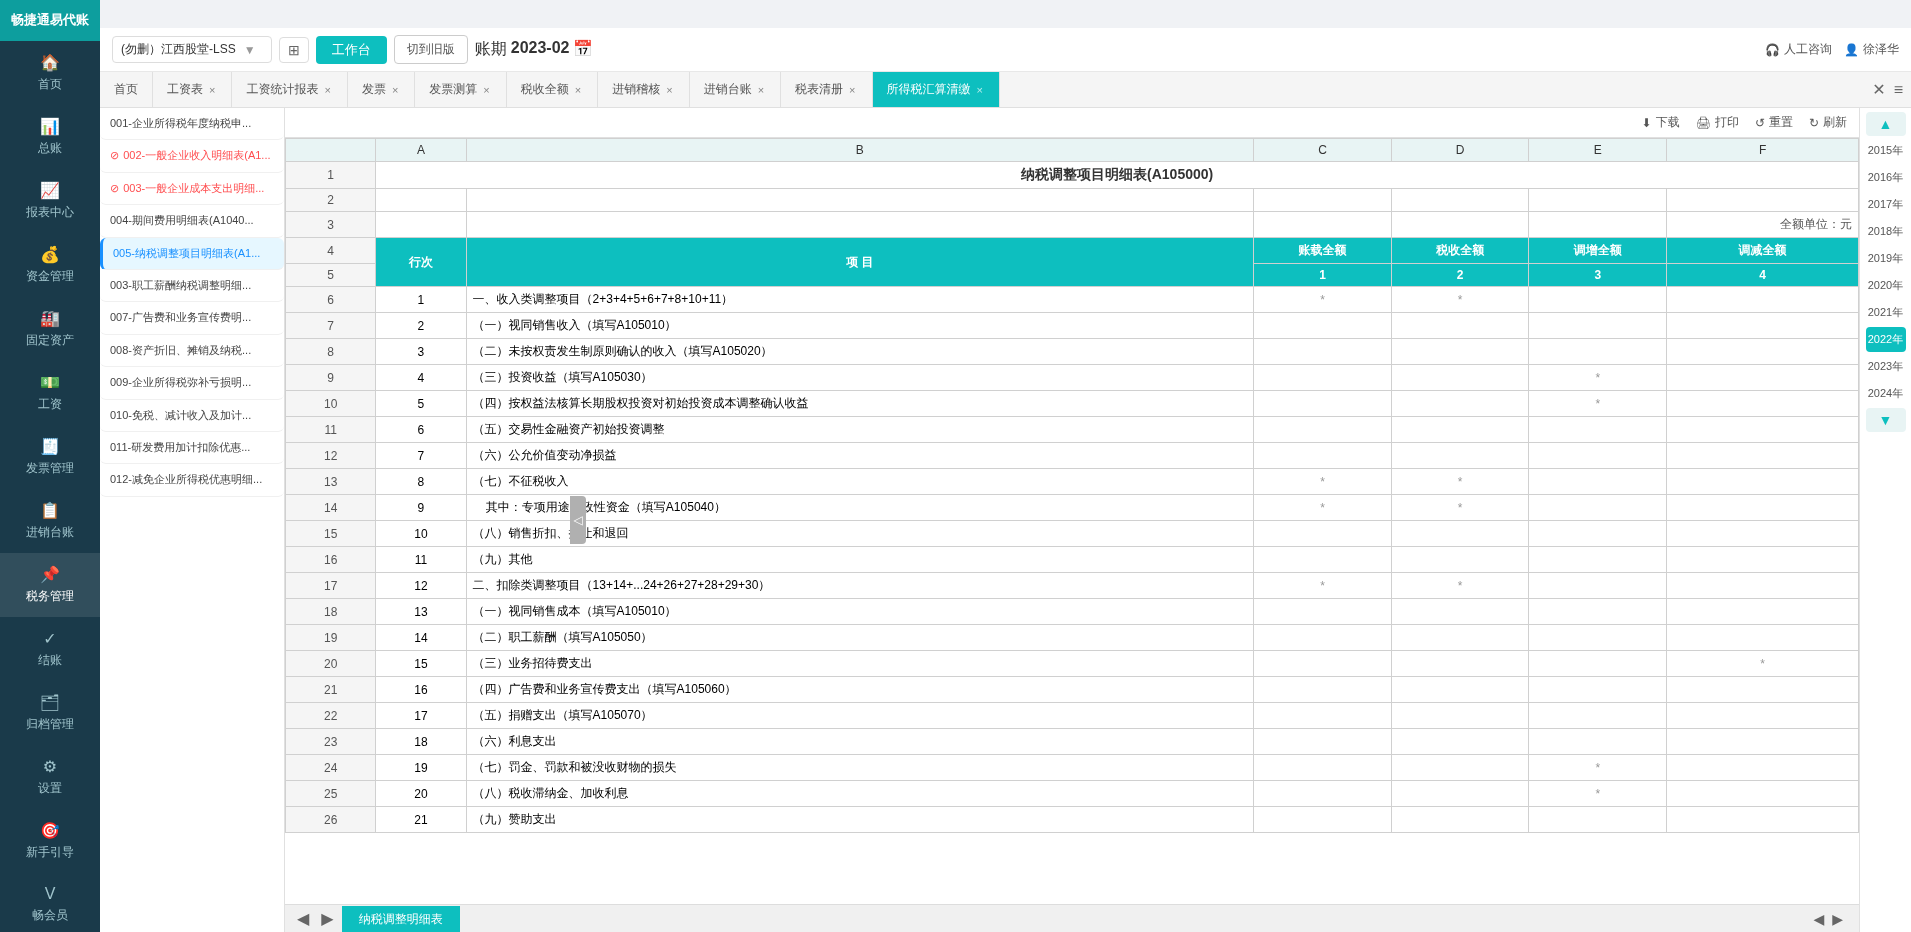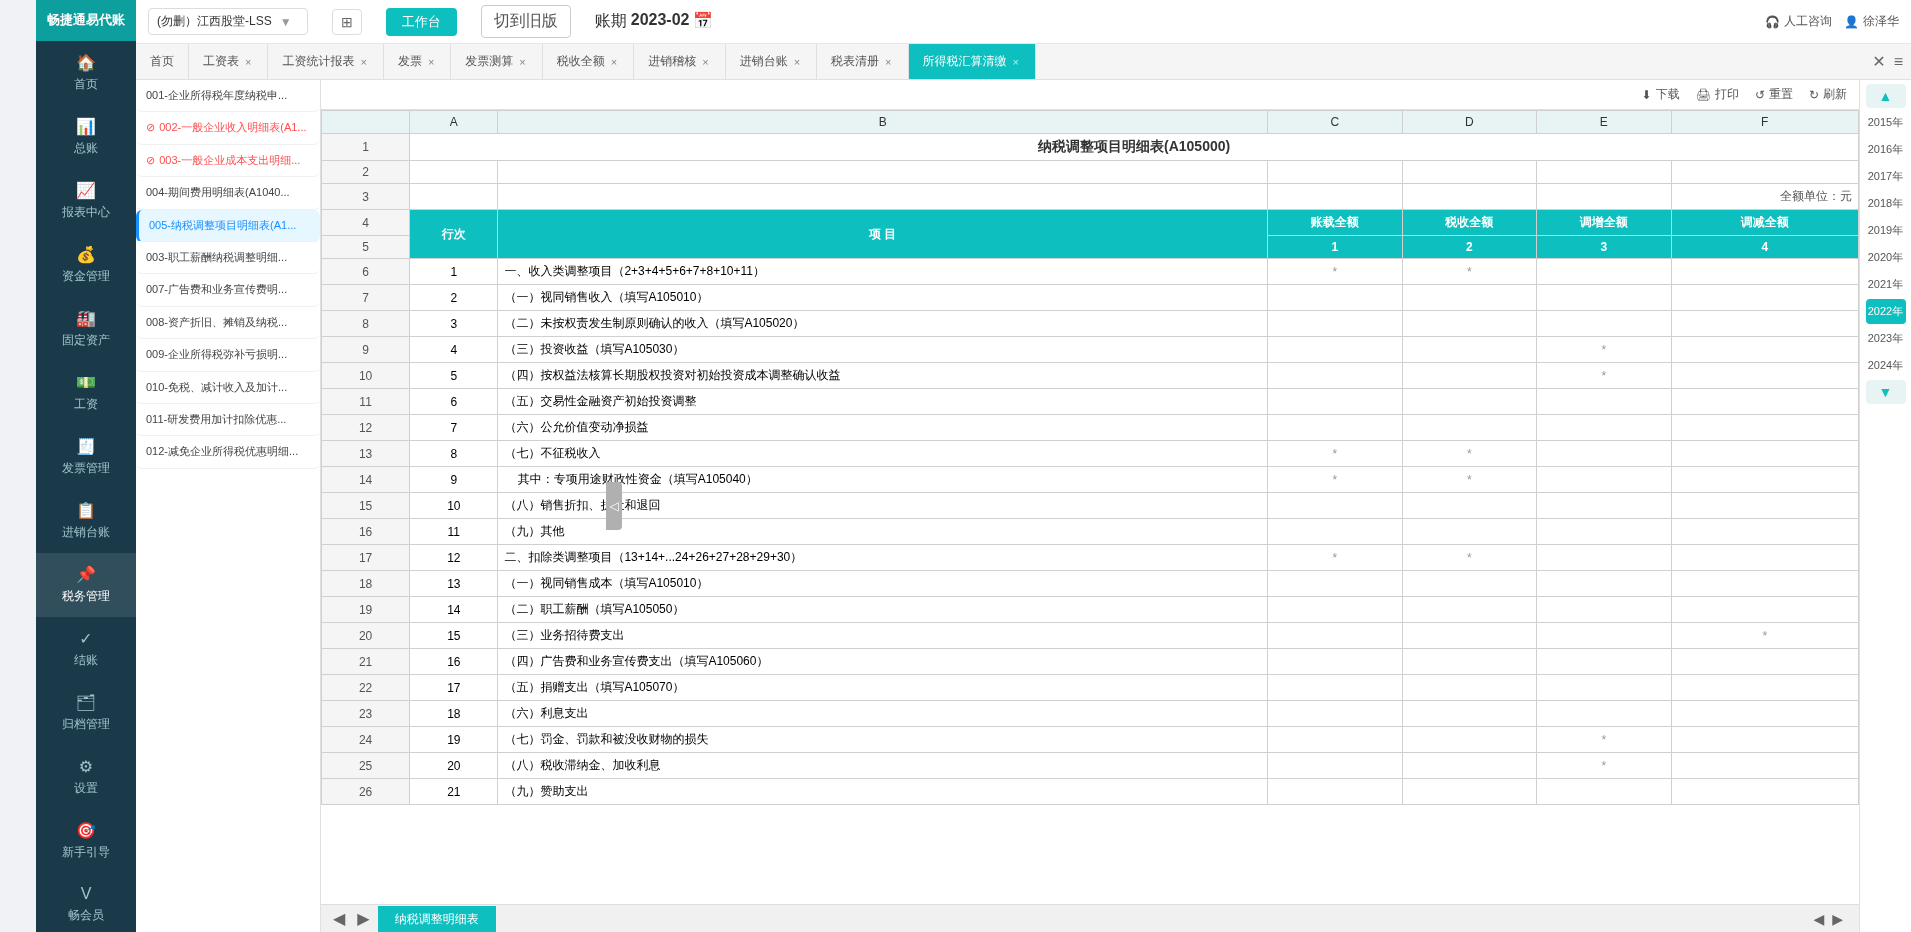--- a/index.html
+++ b/index.html
@@ -8,21 +8,20 @@
     
     .sidebar {
       width: 100px;
       background: #1a3a4a;
       display: flex;
       flex-direction: column;
       align-items: center;
       padding-top: 0;
       flex-shrink: 0;
       height: 932px;
-      margin-left: 36px;
     }
     .sidebar-logo {
       width: 100%;
       background: #0d9e9e;
       padding: 12px 8px;
       text-align: center;
       color: white;
       font-size: 13px;
       font-weight: bold;
       line-height: 1.3;
@@ -49,24 +48,25 @@
       flex-direction: column;
       overflow: hidden;
     }
 
     
     .top-bar {
       background: white;
       display: flex;
       align-items: center;
       padding: 6px 12px;
-      gap: 24px;
+      gap: 7px;
       border-bottom: 1px solid #e8e8e8;
       height: 44px;
       flex-shrink: 0;
+      margin-top: 28px;
     }
     .company-select {
       display: flex;
       align-items: center;
       gap: 4px;
       border: 1px solid #ddd;
       border-radius: 4px;
       padding: 4px 8px;
       font-size: 12px;
       color: #333;
@@ -92,21 +92,21 @@
       cursor: pointer;
       font-size: 13px;
     }
     .btn-old {
       background: white;
       color: #555;
       border: 1px solid #ccc;
       border-radius: 4px;
       padding: 5px 12px;
       cursor: pointer;
-      font-size: 16px;
+      font-size: 12px;
     }
     .period-label {
       font-size: 16px;
       color: #333;
       display: flex;
       gap: 4px;
     }
     .top-right {
       margin-left: auto;
       display: flex;

